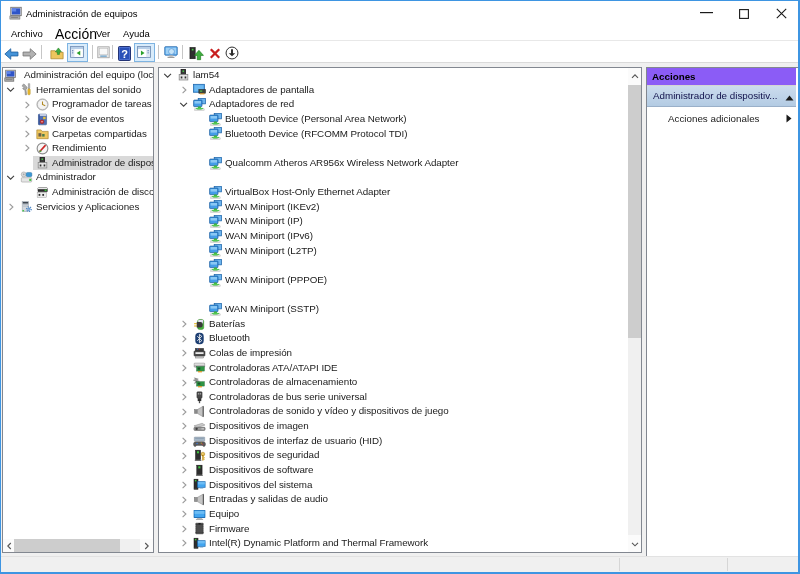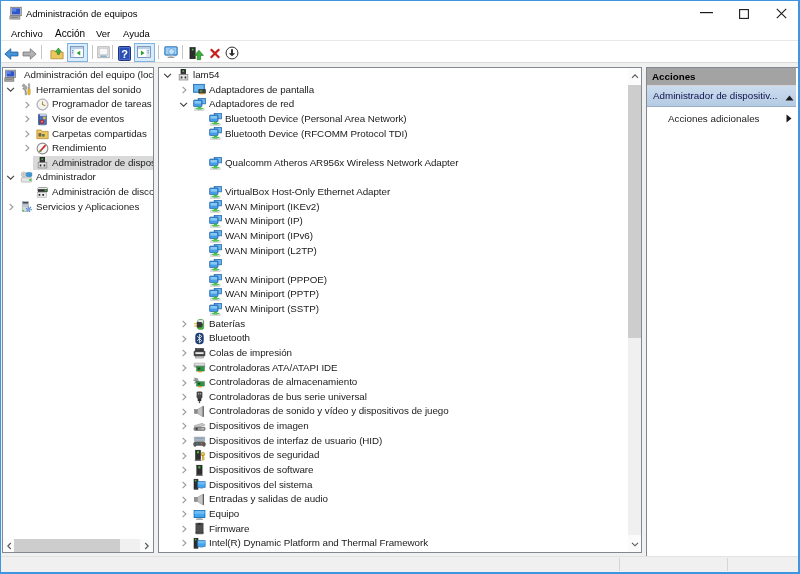--- a/index.html
+++ b/index.html
@@ -26,21 +26,21 @@
     </svg>
 <svg class="abs" style="left:739px;top:9px" width="10" height="10" viewBox="0 0 10 10">
       <rect x="0.6" y="0.6" width="8.8" height="8.8" fill="none" stroke="#1a1a1a" stroke-width="1.1"></rect>
     </svg>
 <svg class="abs" style="left:776px;top:8px" width="11" height="11" viewBox="0 0 11 11">
       <path d="M0.8 0.8l9.4 9.4M10.2 0.8L0.8 10.2" stroke="#1a1a1a" stroke-width="1.1"></path>
     </svg>
 
 <div class="abs" style="left:0;top:27px;width:800px;height:14px;background:#fff"></div>
 <span class="abs" style="left:11px;top:27px;height:14px;line-height:14px;font-size:9.5px;color:#000">Archivo</span>
-<span class="abs" style="left:55px;top:27px;height:14px;line-height:14px;font-size:10px;color:#000">Acción</span>
+<span class="abs" style="left:55px;top:27px;height:14px;line-height:14px;font-size:14px;color:#000">Acción</span>
 <span class="abs" style="left:96px;top:27px;height:14px;line-height:14px;font-size:9.5px;color:#000">Ver</span>
 <span class="abs" style="left:123px;top:27px;height:14px;line-height:14px;font-size:9.5px;color:#000">Ayuda</span>
 <div class="abs" style="left:0;top:40px;width:800px;height:1px;background:#e8e8e8"></div>
 
 <div class="abs" style="left:0;top:41px;width:800px;height:21px;background:#fff"></div>
 <div class="abs" style="left:0;top:62px;width:800px;height:1px;background:#dadada"></div>
 
 <svg class="abs" style="left:4px;top:48px" width="15" height="12" viewBox="0 0 16 13">
       <path d="M7.2 0.8L0.8 6.5l6.4 5.7V8.6H15V4.4H7.2z" fill="#4593d8" stroke="#1d5fa0" stroke-width=".9"></path>
     </svg>
@@ -387,31 +387,20 @@
 <div class="row" style="top:204.82px">
           <svg style="position:absolute;left:50px;top:0.8px" width="13" height="13" viewBox="0 0 16 16">
             <rect x="6.4" y="0.6" width="9" height="6.6" fill="#6cb4ee" stroke="#1b63a8" stroke-width=".9"></rect>
             <rect x="0.8" y="2.6" width="10.2" height="8" rx=".8" fill="#449de8" stroke="#12579c" stroke-width=".9"></rect>
             <rect x="1.9" y="3.7" width="8" height="3.2" fill="#8ac8f4"></rect>
             <rect x="2.2" y="13.4" width="11.6" height="2" fill="#e6e6e6" stroke="#b4b4b4" stroke-width=".5"></rect>
             <path d="M6.4 10.6h3l1.4 3.6H5z" fill="#3fb83f"></path>
             <rect x="3.4" y="12.2" width="9.2" height="1.4" fill="#55c855"></rect>
           </svg>
           <span class="lb" style="left:66px">WAN Miniport (PPPOE)</span>
-        </div>
-<div class="row" style="top:219.45px">
-          <svg style="position:absolute;left:50px;top:0.8px" width="13" height="13" viewBox="0 0 16 16">
-            <rect x="6.4" y="0.6" width="9" height="6.6" fill="#6cb4ee" stroke="#1b63a8" stroke-width=".9"></rect>
-            <rect x="0.8" y="2.6" width="10.2" height="8" rx=".8" fill="#449de8" stroke="#12579c" stroke-width=".9"></rect>
-            <rect x="1.9" y="3.7" width="8" height="3.2" fill="#8ac8f4"></rect>
-            <rect x="2.2" y="13.4" width="11.6" height="2" fill="#e6e6e6" stroke="#b4b4b4" stroke-width=".5"></rect>
-            <path d="M6.4 10.6h3l1.4 3.6H5z" fill="#3fb83f"></path>
-            <rect x="3.4" y="12.2" width="9.2" height="1.4" fill="#55c855"></rect>
-          </svg>
-          <span class="lb" style="left:66px">WAN Miniport (PPTP)</span>
         </div>
 <div class="row" style="top:234.08px">
           <svg style="position:absolute;left:50px;top:0.8px" width="13" height="13" viewBox="0 0 16 16">
             <rect x="6.4" y="0.6" width="9" height="6.6" fill="#6cb4ee" stroke="#1b63a8" stroke-width=".9"></rect>
             <rect x="0.8" y="2.6" width="10.2" height="8" rx=".8" fill="#449de8" stroke="#12579c" stroke-width=".9"></rect>
             <rect x="1.9" y="3.7" width="8" height="3.2" fill="#8ac8f4"></rect>
             <rect x="2.2" y="13.4" width="11.6" height="2" fill="#e6e6e6" stroke="#b4b4b4" stroke-width=".5"></rect>
             <path d="M6.4 10.6h3l1.4 3.6H5z" fill="#3fb83f"></path>
             <rect x="3.4" y="12.2" width="9.2" height="1.4" fill="#55c855"></rect>
           </svg>
@@ -638,21 +627,21 @@
           <path d="M1 4.8L4 1.8l3 3" stroke="#555" stroke-width="1.1" fill="none"></path>
         </svg>
 <div class="abs" style="left:0;top:17px;width:13px;height:253px;background:#cdcdcd"></div>
 <svg class="abs" style="left:3px;top:473px" width="8" height="7" viewBox="0 0 8 7">
           <path d="M1 1.8l3 3 3-3" stroke="#555" stroke-width="1.1" fill="none"></path>
         </svg>
 </div>
 </div>
 
 <div class="panel" style="left:646px;top:67px;width:152px;height:489px;border-right:none;border-bottom:none">
-<div class="abs" style="left:0;top:0;width:149px;height:18px;background:#a3a3a3;border-bottom:1px solid #d4d4d4">
+<div class="abs" style="left:0;top:0;width:149px;height:18px;background:#8b5cf6;border-bottom:1px solid #d4d4d4">
 <span class="abs" style="left:5px;top:0;height:17px;line-height:17px;font-size:9.8px;font-weight:bold;color:#000">Acciones</span>
 </div>
 <div class="abs" style="left:0;top:18px;width:149px;height:21px;background:linear-gradient(#ccdcee,#b3cbe3);border-bottom:1px solid #9ab0c9">
 <span class="abs" style="left:6px;top:0;height:20px;line-height:20px;font-size:9.8px;color:#10104a">Administrador de dispositiv...</span>
 <svg class="abs" style="left:138px;top:9px" width="9" height="6" viewBox="0 0 9 6">
           <path d="M4.5 0.5L8.5 5.5H0.5z" fill="#1a1a1a"></path>
         </svg>
 </div>
 <div class="abs" style="left:0;top:39px;width:149px;height:24px;background:#fff">
 <span class="abs" style="left:21px;top:0;height:24px;line-height:24px;font-size:9.8px;color:#1a1a1a">Acciones adicionales</span>

